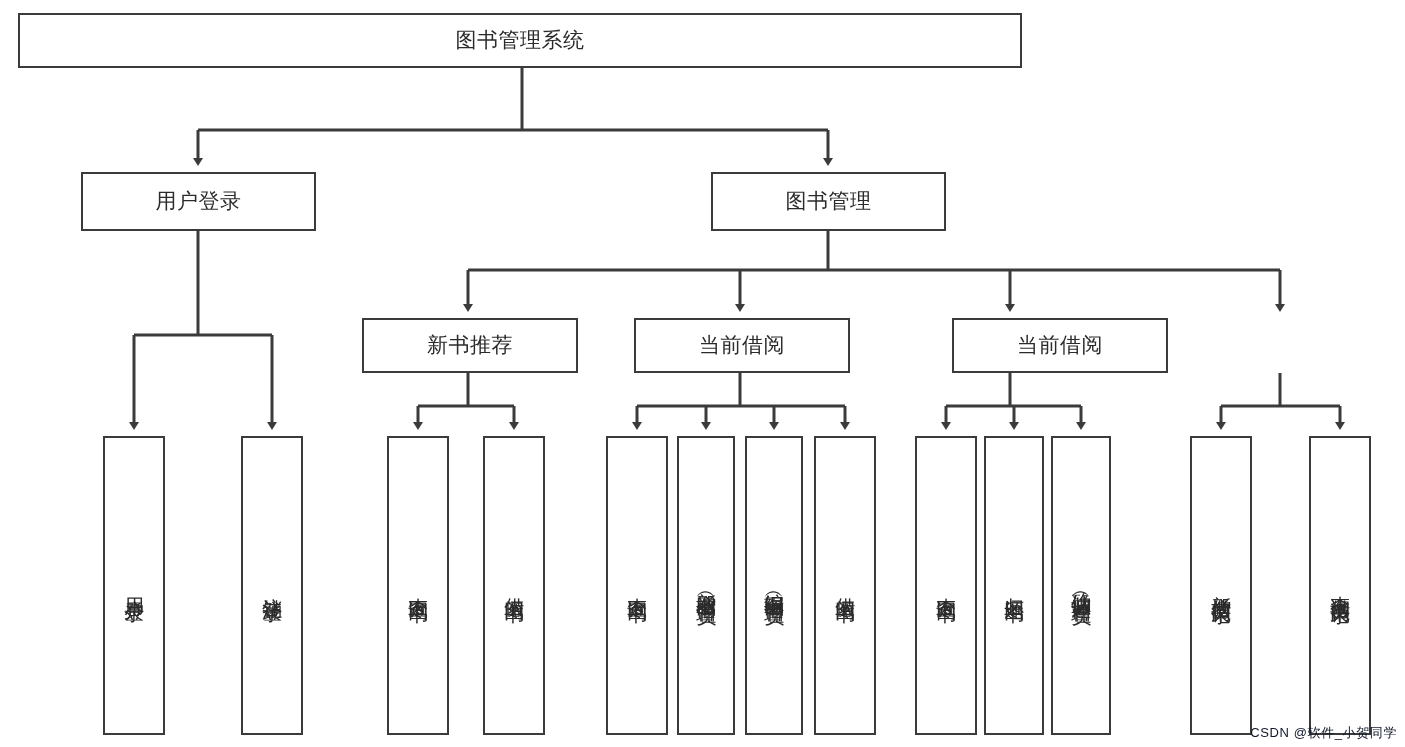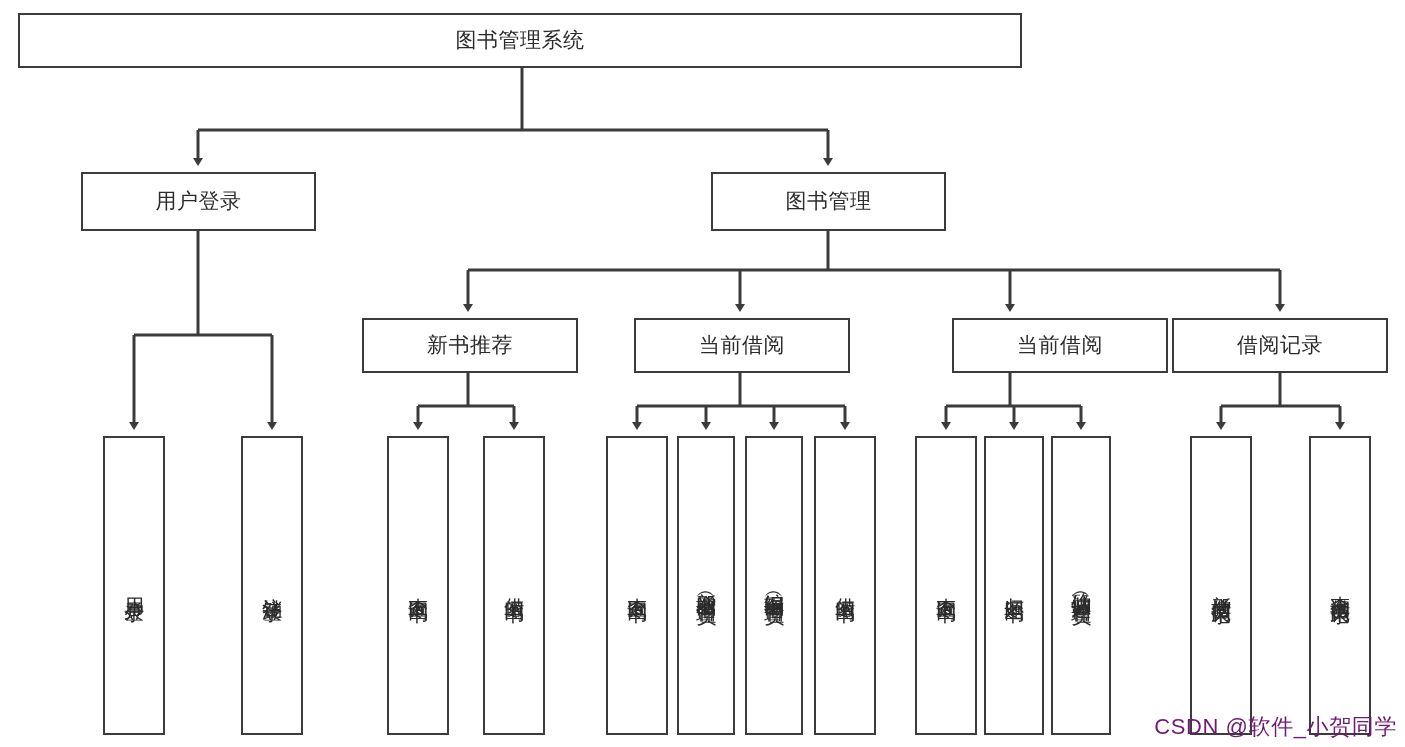--- a/index.html
+++ b/index.html
@@ -54,22 +54,22 @@
     text-orientation: upright;
     font-size: 20px;
     line-height: 1.18;
     letter-spacing: 2px;
     max-height: 272px;
   }
   .watermark {
     position: absolute;
     right: 8px;
     bottom: 5px;
-    font-size: 22px;
-    color: #701a75;
+    font-size: 13px;
+    color: #0f172a;
     letter-spacing: 0.6px;
     white-space: nowrap;
   }
 </style>
 </head>
 <body>
 
 <div id="canvas">
 
   <svg id="wires" viewBox="0 0 1405 747" xmlns="http://www.w3.org/2000/svg">
@@ -136,23 +136,20 @@
 
   <div class="node h" style="left:711px; top:172px; width:235px; height:59px;">
     <span class="label">图书管理</span>
   </div>
   <div class="node h" style="left:634px; top:318px; width:216px; height:55px;">
     <span class="label">当前借阅</span>
   </div>
   <div class="node h" style="left:952px; top:318px; width:216px; height:55px;">
     <span class="label">当前借阅</span>
   </div>
-  <div class="node h" style="left:1172px; top:318px; width:216px; height:55px;">
-    <span class="label">借阅记录</span>
-  </div>
 
   <div class="node v" style="left:103px; top:436px; width:62px; height:299px;">
     <span class="label">用户登录</span>
   </div>
   <div class="node v" style="left:241px; top:436px; width:62px; height:299px;">
     <span class="label">注销登录</span>
   </div>
 
   <div class="node v" style="left:387px; top:436px; width:62px; height:299px;">
     <span class="label">查询图书</span>

